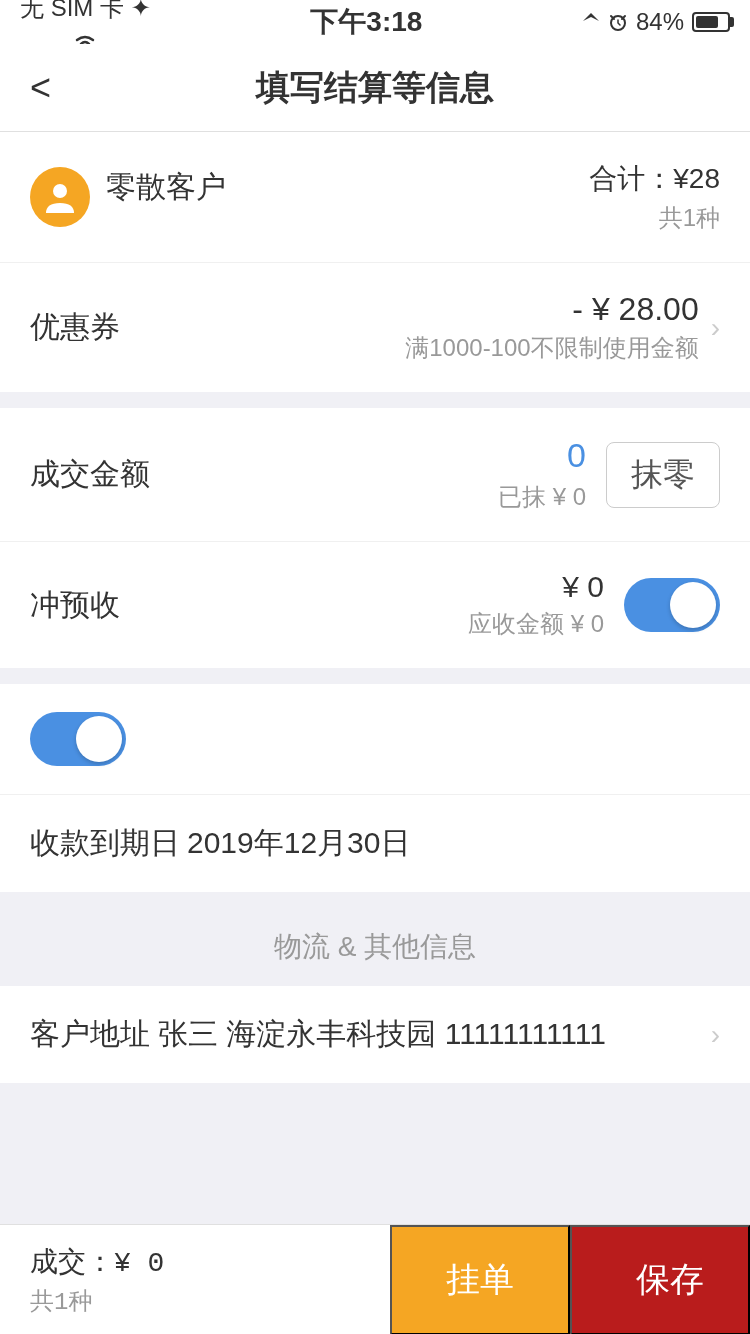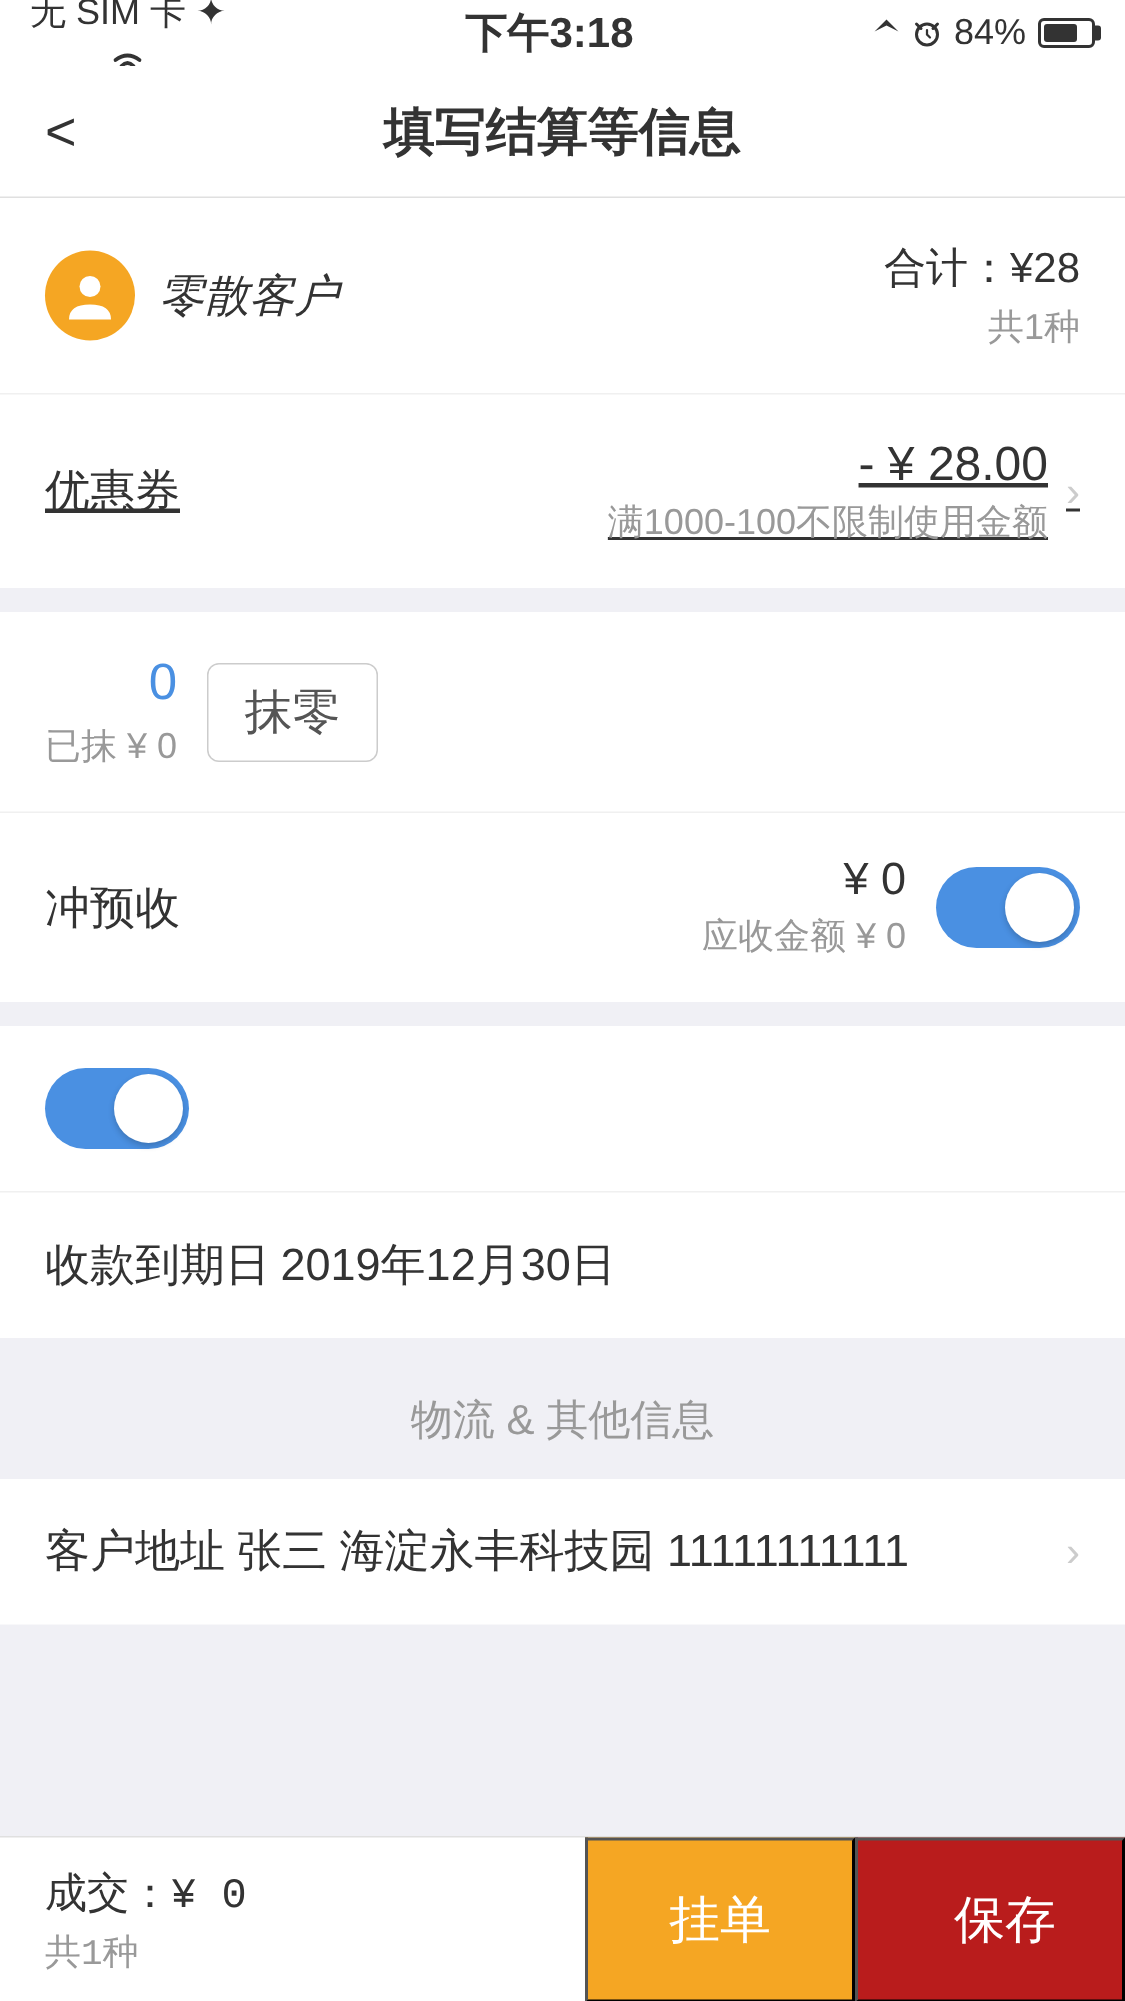--- a/index.html
+++ b/index.html
@@ -90,23 +90,22 @@
 
     
     .customer-row {
       display: flex;
       justify-content: space-between;
       align-items: center;
       padding: 28px 30px;
     }
     .customer-left {
       display: flex;
-      align-items: center;
+      align-items: flex-start;
       gap: 16px;
-      font-style: italic;
     }
     .avatar {
       width: 60px;
       height: 60px;
       background: #f5a623;
       border-radius: 50%;
       display: flex;
       align-items: center;
       justify-content: center;
     }
@@ -132,21 +131,20 @@
       margin-top: 4px;
     }
 
     
     .coupon-row {
       display: flex;
       justify-content: space-between;
       align-items: center;
       padding: 28px 30px;
       border-top: 1px solid #f0f0f0;
-      text-decoration: underline;
     }
     .coupon-label {
       font-size: 30px;
       color: #333;
     }
     .coupon-right {
       display: flex;
       align-items: center;
       gap: 8px;
     }
@@ -424,20 +422,21 @@
         <div class="coupon-discount">- ¥ 28.00</div>
         <div class="coupon-desc">满1000-100不限制使用金额</div>
       </div>
       <span class="chevron-right">›</span>
     </div>
   </div>
 </div>
 
 <div class="form-section">
   <div class="form-row">
+    <span class="form-label">成交金额</span>
     <div class="form-value-right">
       <div class="amount-col">
         <div class="amount-input">0</div>
         <div class="amount-sub">已抹  ¥ 0</div>
       </div>
       <button class="round-btn">抹零</button>
     </div>
   </div>
 
   <div class="prepay-row">

